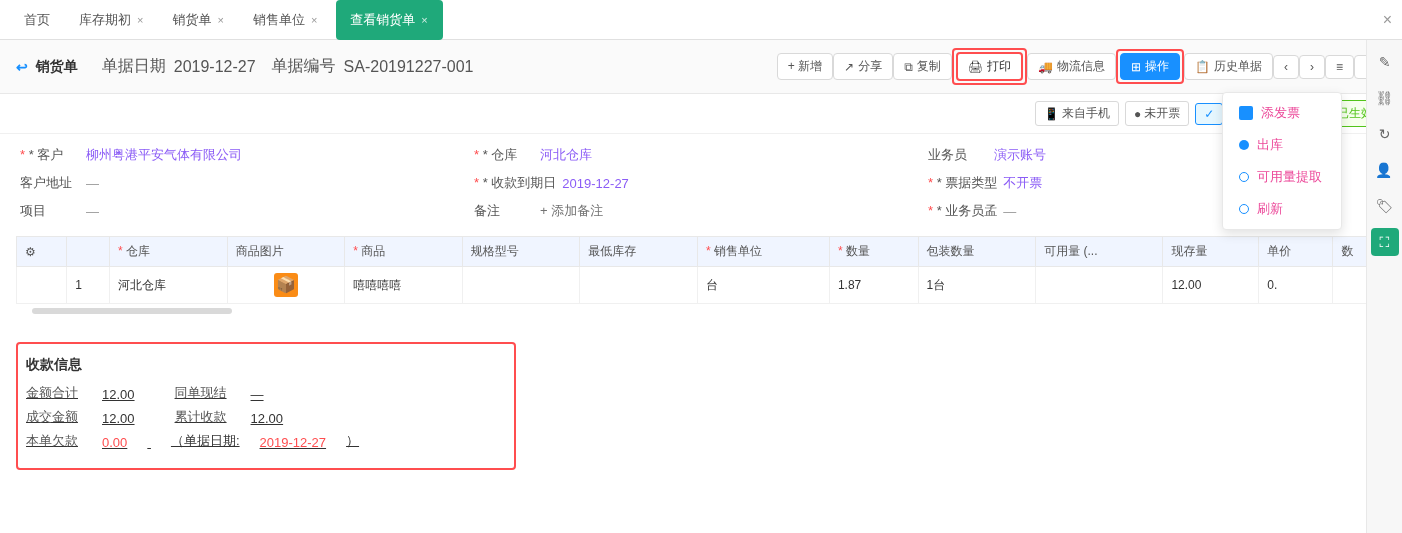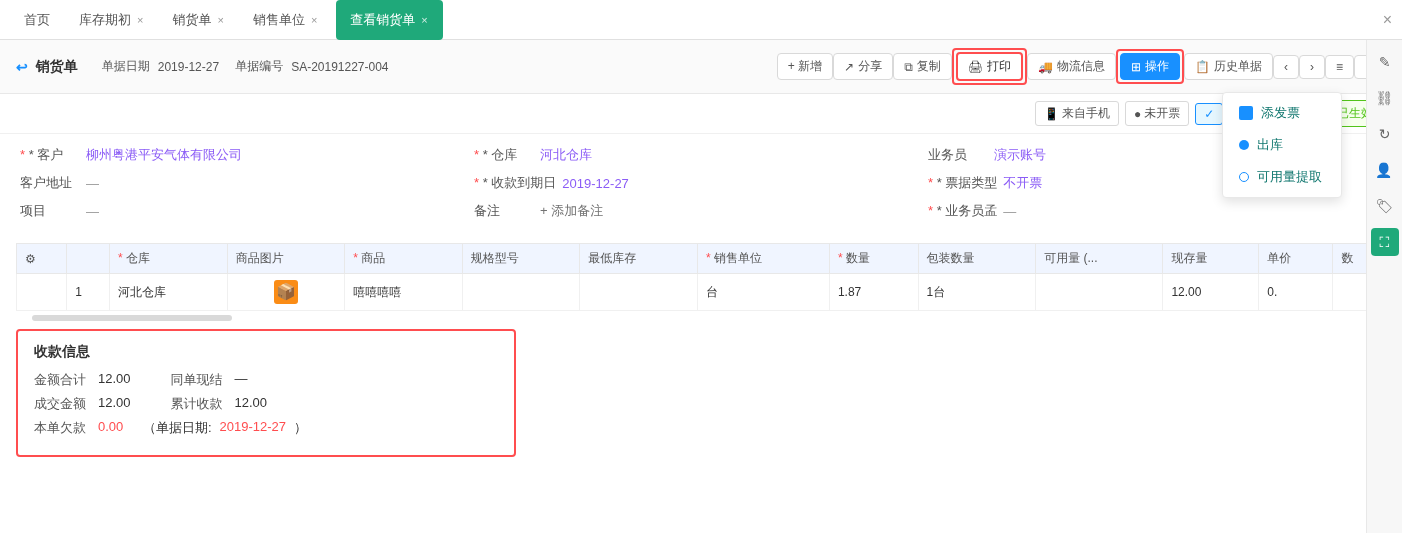--- a/index.html
+++ b/index.html
@@ -43,21 +43,21 @@
     }
 
     
     .doc-header {
       display: flex; align-items: center;
       padding: 8px 16px;
       border-bottom: 1px solid #e8e8e8;
       background: #fafafa;
     }
     .doc-title { display: flex; align-items: center; gap: 8px; font-size: 14px; font-weight: bold; color: #333; }
-    .doc-meta { display: flex; align-items: center; gap: 16px; margin-left: 24px; font-size: 12px; color: #555; }
+    .doc-meta { display: flex; align-items: center; gap: 16px; margin-left: 24px; font-size: 16px; color: #555; }
     .doc-meta span { display: flex; align-items: center; gap: 4px; }
     .doc-actions {
       margin-left: auto; display: flex; align-items: center; 
     }
     .action-btn {
       display: flex; align-items: center; gap: 4px;
       padding: 4px 10px; border: 1px solid #d9d9d9;
       background: #fff; border-radius: 4px; cursor: pointer; font-size: 12px; color: #555;
     }
     .action-btn.active-btn { background: #1890ff; color: #fff; border-color: #1890ff; }
@@ -70,21 +70,21 @@
       background: #fff;
       border: 1px solid #e8e8e8;
       border-radius: 4px;
       box-shadow: 0 4px 12px rgba(0,0,0,0.12);
       z-index: 100;
       min-width: 120px;
       padding: 4px 0;
     }
     .dropdown-item {
       display: flex; align-items: center; gap: 8px;
-      padding: 7px 16px; cursor: pointer; font-size: 13px; color: #0f766e;
+      padding: 7px 16px; cursor: pointer; font-size: 13px; color: #ec4899;
     }
     .icon-square { display: inline-block; width: 14px; height: 14px; background: #1890ff; border-radius: 2px; }
     .icon-circle { display: inline-block; width: 10px; height: 10px; border-radius: 50%; background: #1890ff; }
     .status-btn {
       padding: 4px 12px; border-radius: 4px; border: 1px solid; font-size: 12px; cursor: pointer;
     }
     .status-btn.confirmed { background: #f6ffed; border-color: #52c41a; color: #52c41a; }
     .status-btn.effective { background: #f6ffed; border-color: #52c41a; color: #52c41a; }
 
     
@@ -134,30 +134,30 @@
     .data-table td {
       border: 1px solid #f0f0f0; padding: 6px 8px;
       white-space: nowrap;
     }
     .data-table tr:nth-child(even) td { background: #fafafa; }
     .data-table .subtotal-row td { background: #fffbe6; color: #888; }
     .gear-cell { text-align: center; color: #1890ff; cursor: pointer; }
 
     
     .payment-box {
-      margin: 8px 16px;
+      margin: 28px 16px;
       border: 2px solid #ff4d4f;
       border-radius: 4px;
-      padding: 12px 16px;
+      padding: 12px 8px;
       max-width: 500px;
       background: #fff;
     }
     .payment-title { font-weight: bold; font-size: 14px; margin-bottom: 10px; }
     .payment-row { display: flex; gap: 40px; margin-bottom: 6px; }
-    .payment-item { display: flex; align-items: flex-start; gap: 8px; }
+    .payment-item { display: flex; align-items: flex-end; gap: 20px; text-decoration: underline; }
     .pay-label { color: #555; min-width: 56px; }
     .pay-value { color: #333; }
     .pay-value.red { color: #ff4d4f; }
     .pay-value.date { color: #ff4d4f; }
 
     
     .ops-highlight {
       border: 2px solid #ff4d4f;
       border-radius: 4px;
       padding: 2px;
@@ -214,21 +214,21 @@
         <span style="color:#1890ff;">↩</span>
         <span>销货单</span>
       </div>
       <div class="doc-meta">
         <span>
           <span>单据日期</span>
           <span style="margin-left:4px;">2019-12-27</span>
         </span>
         <span>
           <span>单据编号</span>
-          <span style="margin-left:4px;">SA-20191227-004</span>
+          <span style="margin-left:4px;">SA-20191227-001</span>
         </span>
       </div>
       <div class="doc-actions">
         <button class="action-btn">+ 新增</button>
         <button class="action-btn">
           <span>↗</span>
           <span>分享</span>
         </button>
         <button class="action-btn">
           <span>⧉</span>
@@ -289,23 +289,27 @@
         <span>添发票</span>
       </div>
       <div class="dropdown-item">
         <span class="icon-circle"></span>
         <span>出库</span>
       </div>
       <div class="dropdown-item">
         <span class="icon-circle" style="background:#fff;border:1.5px solid #1890ff;"></span>
         <span>可用量提取</span>
       </div>
-    </div>
-
-    <div class="form-area" style="padding-bottom:13px;">
+      <div class="dropdown-item">
+        <span class="icon-circle" style="background:#fff;border:1.5px solid #1890ff;"></span>
+        <span>刷新</span>
+      </div>
+    </div>
+
+    <div class="form-area" style="padding-bottom:6px;">
       <div class="form-row">
         <div class="form-field">
           <span class="field-label required">* 客户</span>
           <span class="field-value">柳州粤港平安气体有限公司</span>
         </div>
         <div class="form-field">
           <span class="field-label required">* 仓库</span>
           <span class="field-value">河北仓库</span>
         </div>
         <div class="form-field">

